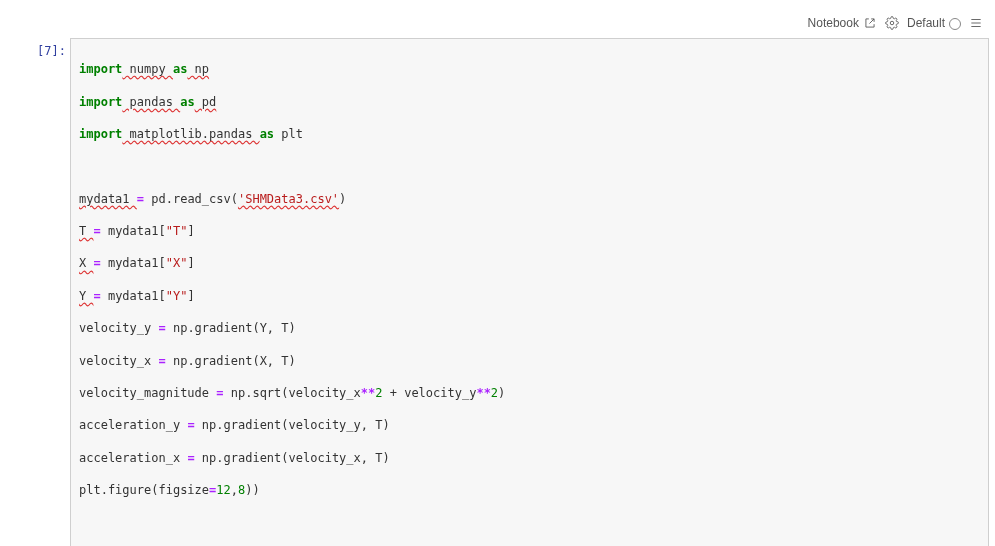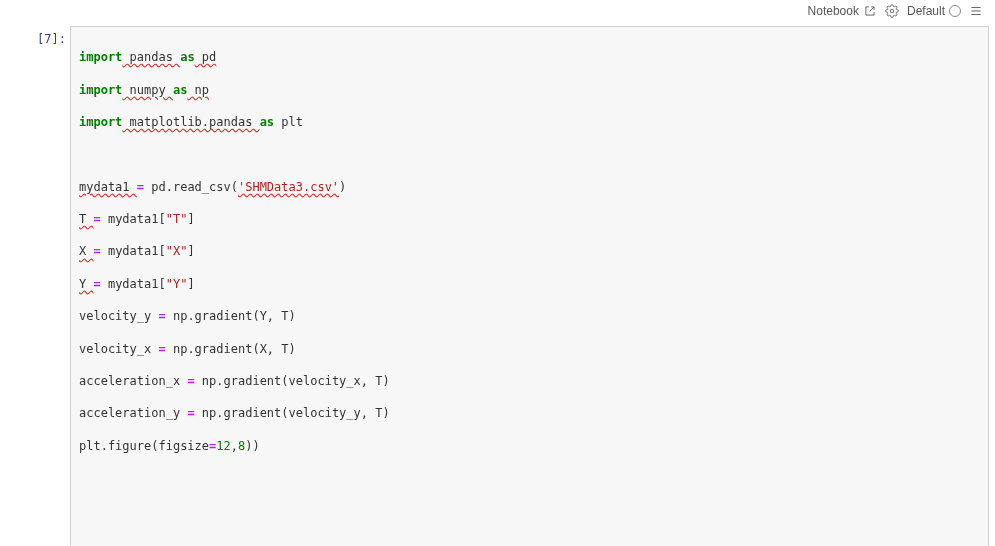--- a/index.html
+++ b/index.html
@@ -13,21 +13,21 @@
     display: flex;
     justify-content: flex-end;
     align-items: center;
     gap: 8px;
     padding: 4px 12px;
     font-family: -apple-system, BlinkMacSystemFont, "Segoe UI", sans-serif;
     font-size: 12px;
     color: #555;
   }
   .toolbar .spacer { flex: 1; }
-  .toolbar-item { display: inline-flex; align-items: center; gap: 4px; }
+  .toolbar-item { display: inline-flex; align-items: flex-end; gap: 4px; margin-top: 12px; }
   .toolbar svg { width: 14px; height: 14px; stroke: #555; fill: none; stroke-width: 1.5; }
   .radio { width: 12px; height: 12px; border: 1.5px solid #888; border-radius: 50%; display:inline-block; }
 
   .cell {
     display: flex;
     align-items: flex-start;
     padding: 4px 6px 0 6px;
     gap: 4px;
   }
   .prompt {
@@ -82,32 +82,33 @@
   <span class="toolbar-item">
     <svg viewBox="0 0 24 24">
         <path d="M4 6h16M4 12h16M4 18h16"></path>
       </svg>
   </span>
 </div>
 
 <div class="cell">
   <div class="prompt">[7]:</div>
   <div class="code-box">
+<span class="line"><span class="k">import</span><span class="nn err-underline"> numpy </span><span class="k">as</span><span class="nn err-underline"> np</span></span>
 <span class="line"><span class="k">import</span><span class="nn err-underline"> pandas </span><span class="k">as</span><span class="nn err-underline"> pd</span></span>
-<span class="line"><span class="k">import</span><span class="nn err-underline"> numpy </span><span class="k">as</span><span class="nn err-underline"> np</span></span>
 <span class="line"><span class="k">import</span><span class="nn err-underline"> matplotlib.pandas </span><span class="k">as</span><span class="nn"> plt</span></span>
 <span class="line"> </span>
 <span class="line"><span class="nn err-underline">mydata1 </span><span class="op">=</span><span class="nn"> pd.read_csv(</span><span class="s err-underline">'SHMData3.csv'</span><span class="nn">)</span></span>
 <span class="line"><span class="nn err-underline">T </span><span class="op">=</span><span class="nn"> mydata1[</span><span class="s">"T"</span><span class="nn">]</span></span>
 <span class="line"><span class="nn err-underline">X </span><span class="op">=</span><span class="nn"> mydata1[</span><span class="s">"X"</span><span class="nn">]</span></span>
 <span class="line"><span class="nn err-underline">Y </span><span class="op">=</span><span class="nn"> mydata1[</span><span class="s">"Y"</span><span class="nn">]</span></span>
 <span class="line"><span class="nn">velocity_y </span><span class="op">=</span><span class="nn"> np.gradient(Y, T)</span></span>
 <span class="line"><span class="nn">velocity_x </span><span class="op">=</span><span class="nn"> np.gradient(X, T)</span></span>
+<span class="line"><span class="nn">velocity_magnitude </span><span class="op">=</span><span class="nn"> np.sqrt(velocity_x</span><span class="op">**</span><span class="n">2</span><span class="nn"> + velocity_y</span><span class="op">**</span><span class="n">2</span><span class="nn">)</span></span>
+<span class="line"><span class="nn">acceleration_y </span><span class="op">=</span><span class="nn"> np.gradient(velocity_y, T)</span></span>
 <span class="line"><span class="nn">acceleration_x </span><span class="op">=</span><span class="nn"> np.gradient(velocity_x, T)</span></span>
-<span class="line"><span class="nn">acceleration_y </span><span class="op">=</span><span class="nn"> np.gradient(velocity_y, T)</span></span>
 <span class="line"><span class="nn">plt.figure(figsize</span><span class="op">=</span><span class="n">12</span><span class="nn">,</span><span class="n">8</span><span class="nn">))</span></span>
 
 
 
 
 
 
 
 
 

